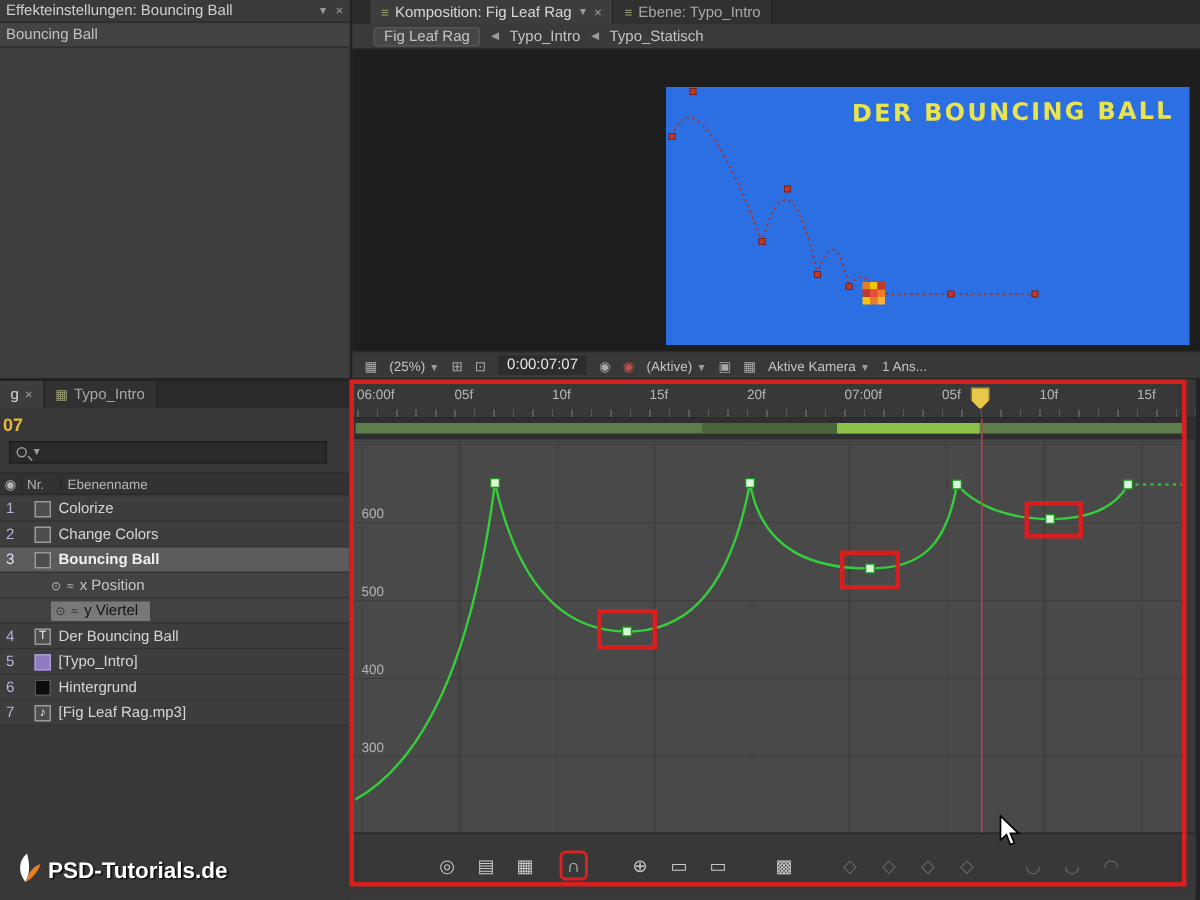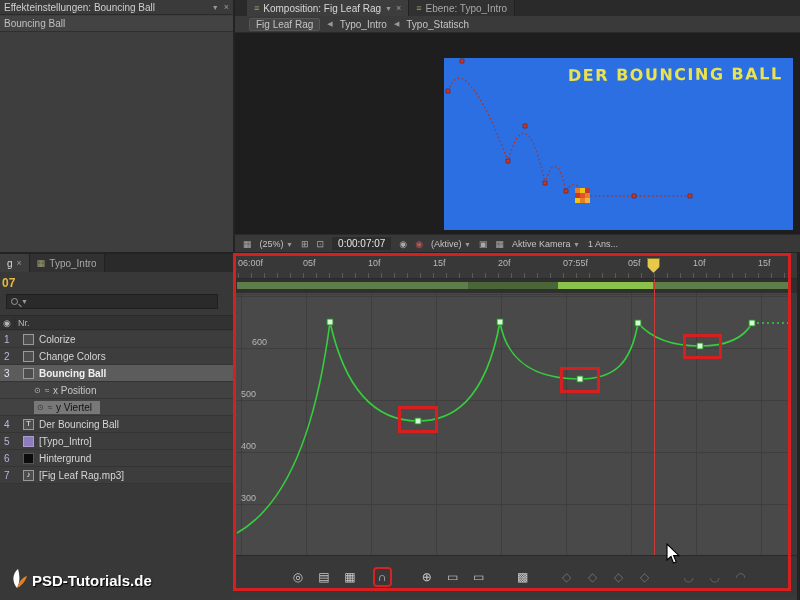--- a/index.html
+++ b/index.html
@@ -202,20 +202,21 @@
       </span>
     </div>
     <div class="time-frag">07</div>
     <div class="searchbox">
       <span class="mag"></span>
       <span class="caret">▼</span>
     </div>
     <div class="colhead">
       <span class="c1">◉</span>
       <span class="c2">Nr.</span>
+      <span class="c3">Ebenenname</span>
     </div>
     <div class="rows">
       <div class="lrow">
         <span class="num">1</span>
         <span class="swatch"></span>
         <span>Colorize</span>
       </div>
       <div class="lrow">
         <span class="num">2</span>
         <span class="swatch"></span>
@@ -262,37 +263,37 @@
   </div>
 
   <div id="ge" class="panel">
     <div class="ruler">
       <div class="ruler-labels">
         <span>06:00f</span>
         <span>05f</span>
         <span>10f</span>
         <span>15f</span>
         <span>20f</span>
-        <span>07:55f</span>
+        <span>07:00f</span>
         <span>05f</span>
         <span>10f</span>
         <span>15f</span>
       </div>
       <div class="ticks"></div>
       <div class="cti-head"></div>
     </div>
 
     <div class="durbar-row">
       <div class="durbar"></div>
       <div class="durbar-dark"></div>
       <div class="durbar-bright"></div>
     </div>
 
     <div class="grapharea">
-      <span class="vlabel" style="top:44px;margin-left:11px;">600</span>
+      <span class="vlabel" style="top:44px;">600</span>
       <span class="vlabel" style="top:96px;">500</span>
       <span class="vlabel" style="top:148px;">400</span>
       <span class="vlabel" style="top:200px;">300</span>
       <span class="vlabel" style="top:262px;">200</span>
       <svg width="558" height="262" style="position:absolute;left:0;top:0;">
         <path fill="none" stroke="#35cf3c" stroke-width="1.6" d="M4,240 Q75,200 97,29 C115,110 152,128 185,128 C218,128 252,110 267,29 C275,75 310,86 347,86 C382,86 398,70 405,30 C418,45 440,53 467,53 C494,53 511,45 519,30"></path>
         <path fill="none" stroke="#35cf3c" stroke-width="1.4" stroke-dasharray="2 3" d="M519,30 L560,30"></path>
         <path fill="#d9f7d9" stroke="#1e8f1e" stroke-width="1" d="M94,26h6v6h-6z M182,125h6v6h-6z M264,26h6v6h-6z M344,83h6v6h-6z M402,27h6v6h-6z M464,50h6v6h-6z M516,27h6v6h-6z"></path>
       </svg>
     </div>

